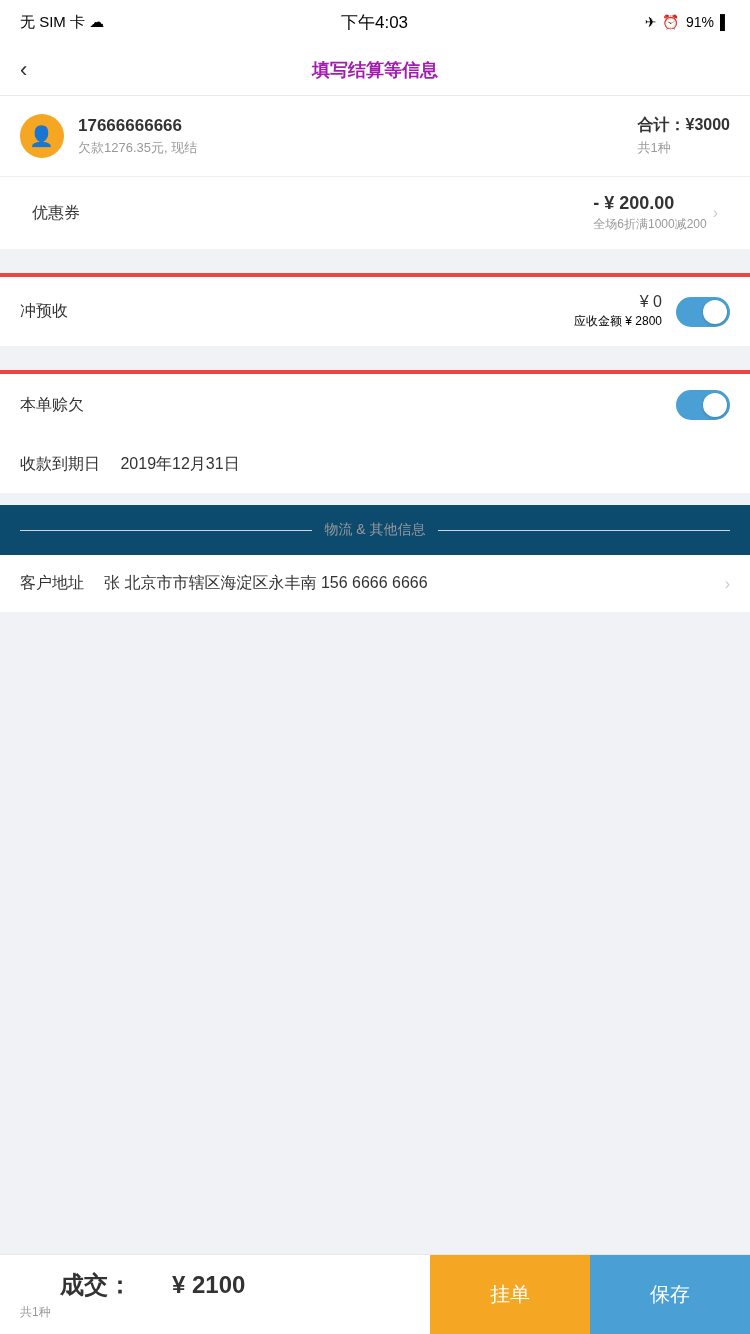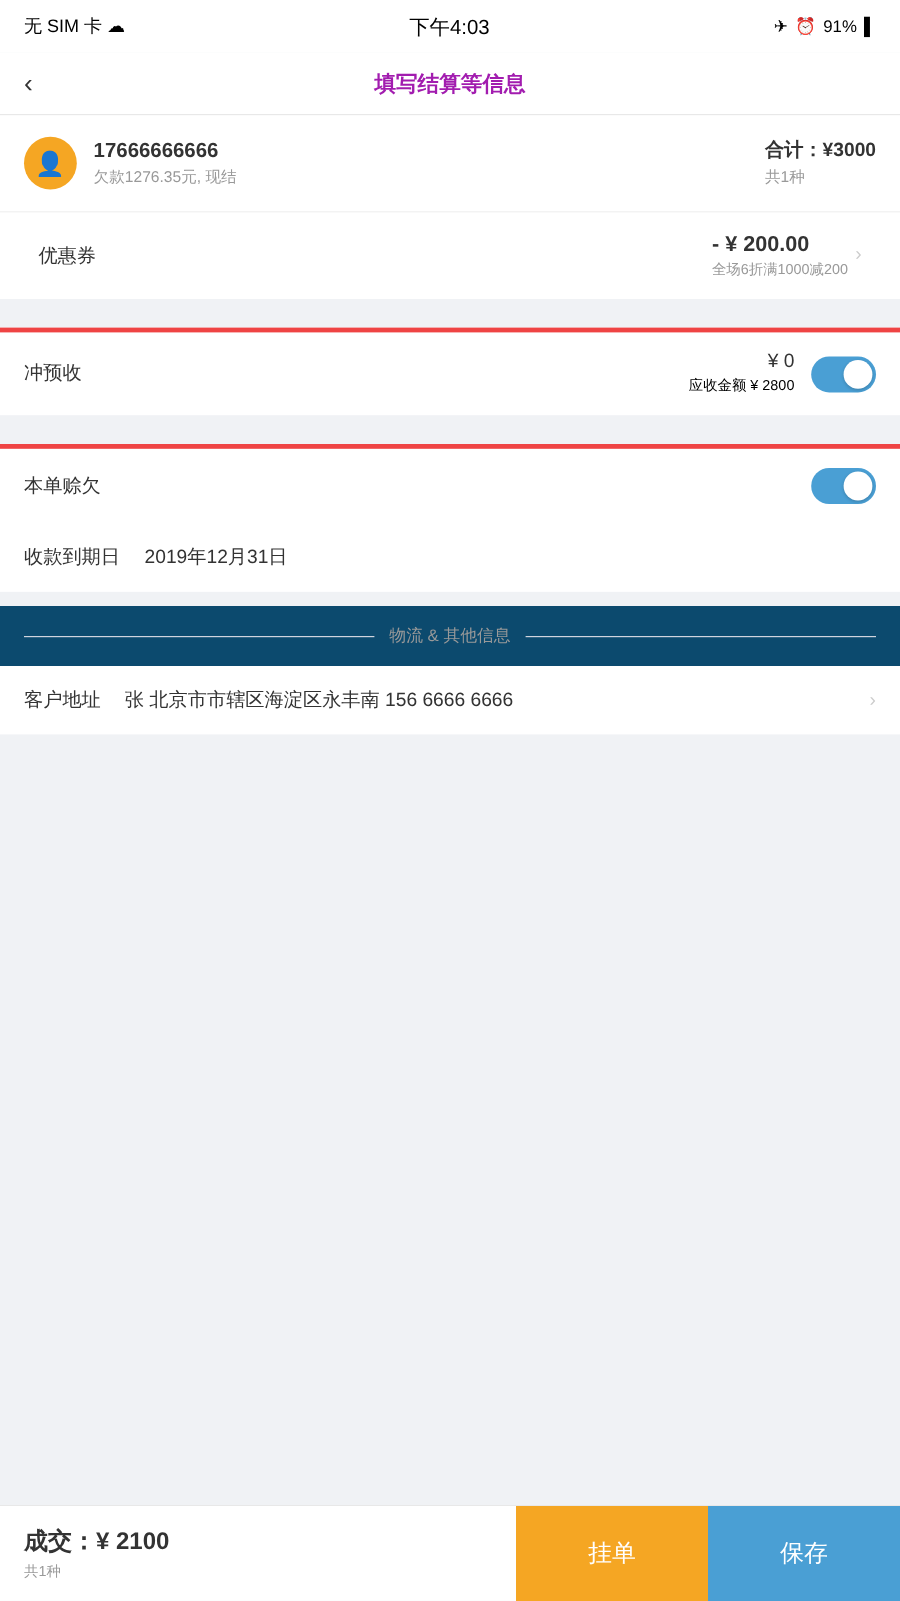--- a/index.html
+++ b/index.html
@@ -204,21 +204,21 @@
       display: flex;
       align-items: center;
       background: #fff;
       border-top: 1px solid #e8e8e8;
     }
     .bottom-summary {
       flex: 1;
       padding: 0 20px;
     }
     .bottom-deal { font-size: 16px; color: #333; }
-    .bottom-deal span { font-size: 20px; font-weight: 700; }
+    .bottom-deal span { font-size: 24px; font-weight: 700; margin-left: 40px; }
     .bottom-count { font-size: 12px; color: #999; margin-top: 3px; }
     .bottom-btn {
       height: 80px;
       width: 160px;
       border: none;
       font-size: 20px;
       color: #fff;
       cursor: pointer;
       display: flex; align-items: center; justify-content: center;
     }

